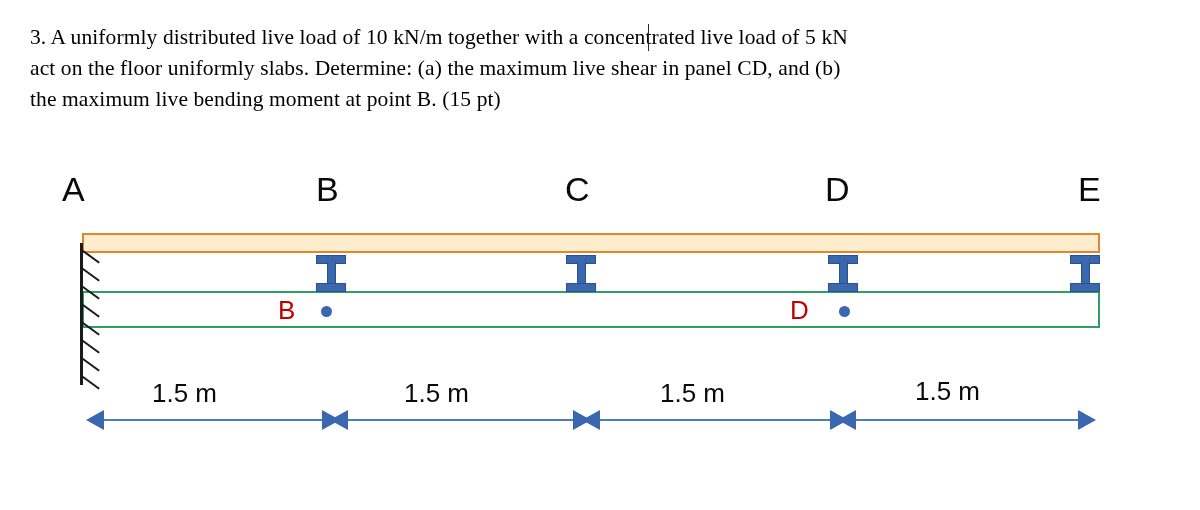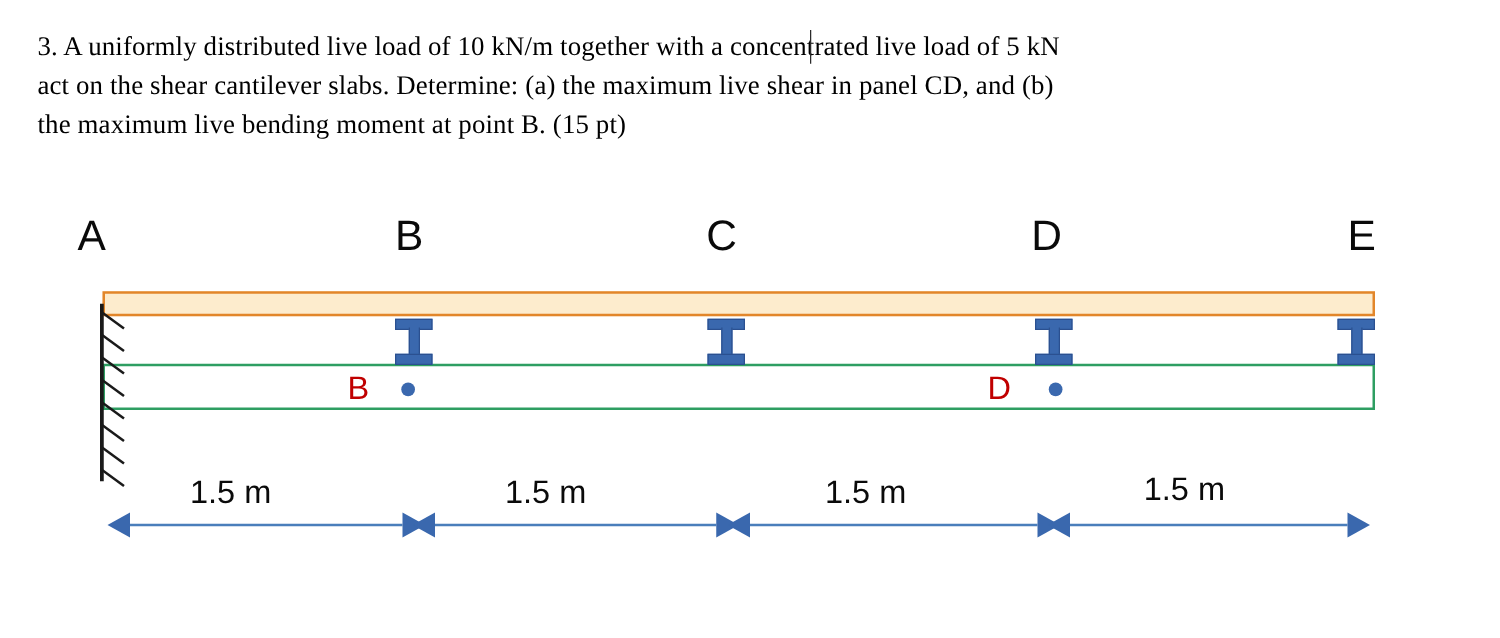--- a/index.html
+++ b/index.html
@@ -161,21 +161,21 @@
   }
   .arrow.right {
     border-left: 18px solid #3a68ae;
   }
 </style>
 </head>
 <body>
 
 <div id="problem-statement">
   <div class="stmt-line">3. A uniformly distributed live load of 10 kN/m together with a concentrated live load of 5 kN</div>
-  <div class="stmt-line">act on the shear cantilever slabs. Determine: (a) the maximum live shear in panel CD, and (b)</div>
+  <div class="stmt-line">act on the floor uniformly slabs. Determine: (a) the maximum live shear in panel CD, and (b)</div>
   <div class="stmt-line">the maximum live bending moment at point B. (15 pt)</div>
 </div>
 <div id="text-caret"></div>
 
 <div id="diagram">
 
   <div class="node-label" style="left:62px;  top:172px;">A</div>
   <div class="node-label" style="left:316px; top:172px;">B</div>
   <div class="node-label" style="left:565px; top:172px;">C</div>
   <div class="node-label" style="left:825px; top:172px;">D</div>

